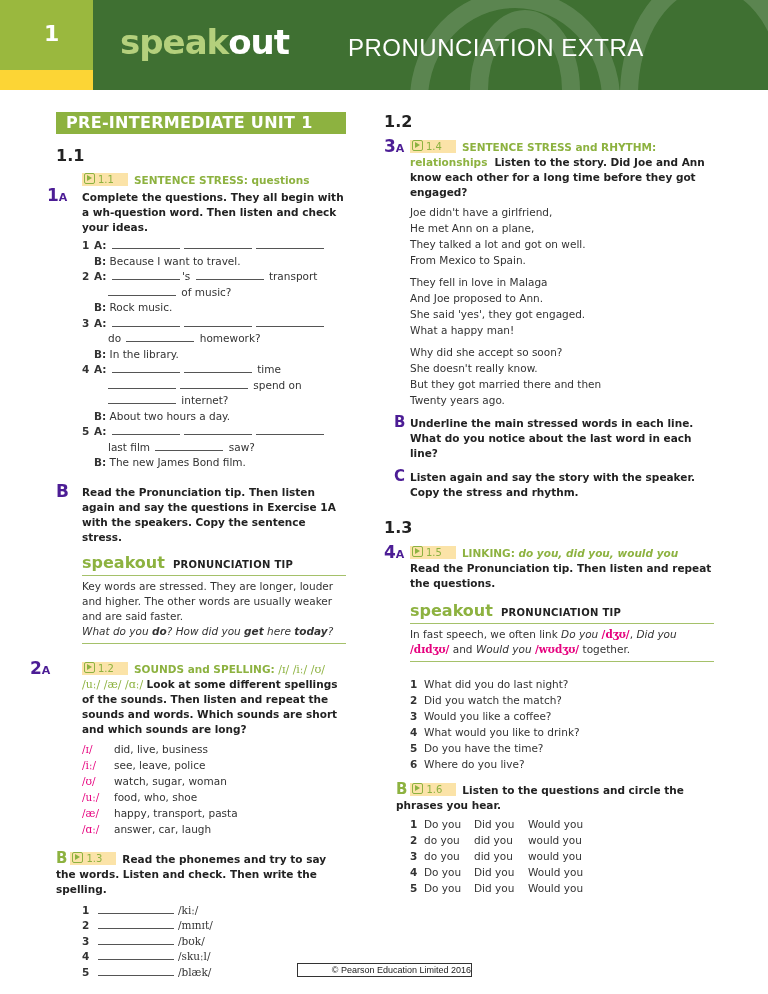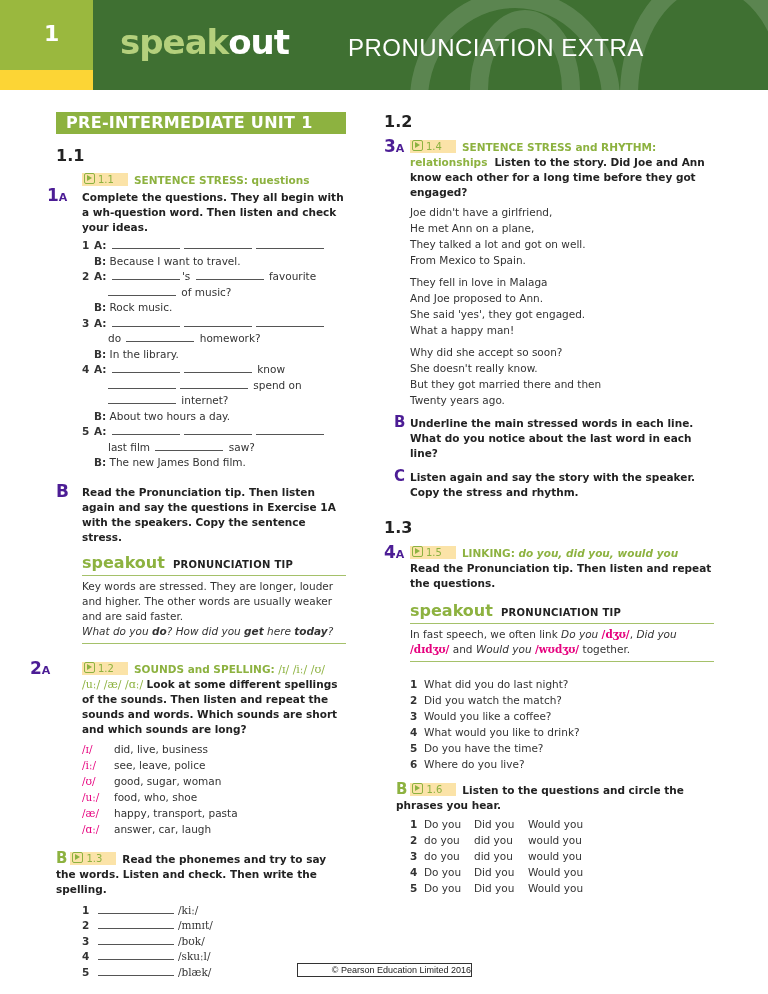--- a/index.html
+++ b/index.html
@@ -71,29 +71,29 @@
   <div class="sec-h">1.1</div>
 
   <div class="ex">
     <span class="exnum" style="left:-26px;margin:17px"><span>1</span><small>A</small></span>
     <span class="track"><span class="play"></span><span>1.1</span></span><span class="gh">SENTENCE STRESS: questions</span>
     <div class="bold" style="line-height:15px;margin-top:1px">Complete the questions. They all begin with a wh-question word. Then listen and check your ideas.</div>
     <div class="qa" style="margin-top:3px">
       <div><span class="n">1</span><b>A:</b> <span class="blank"></span><span class="blank"></span><span class="blank"></span></div>
       <div style="padding-left:12px"><b>B:</b> <span>Because I want to travel.</span></div>
 
-      <div><span class="n">2</span><b>A:</b> <span class="blank"></span><span>'s</span> <span class="blank"></span> <span>favourite</span></div>
+      <div><span class="n">2</span><b>A:</b> <span class="blank"></span><span>'s</span> <span class="blank"></span> <span>transport</span></div>
       <div class="ind"><span class="blank" style="margin-left:0"></span> <span>of music?</span></div>
       <div style="padding-left:12px"><b>B:</b> <span>Rock music.</span></div>
 
       <div><span class="n">3</span><b>A:</b> <span class="blank"></span><span class="blank"></span><span class="blank"></span></div>
       <div class="ind"><span>do</span> <span class="blank"></span> <span>homework?</span></div>
       <div style="padding-left:12px"><b>B:</b> <span>In the library.</span></div>
 
-      <div><span class="n">4</span><b>A:</b> <span class="blank"></span><span class="blank"></span> <span>know</span></div>
+      <div><span class="n">4</span><b>A:</b> <span class="blank"></span><span class="blank"></span> <span>time</span></div>
       <div class="ind"><span class="blank" style="margin-left:0"></span><span class="blank"></span> <span>spend on</span></div>
       <div class="ind"><span class="blank" style="margin-left:0"></span> <span>internet?</span></div>
       <div style="padding-left:12px"><b>B:</b> <span>About two hours a day.</span></div>
 
       <div><span class="n">5</span><b>A:</b> <span class="blank"></span><span class="blank"></span><span class="blank"></span></div>
       <div class="ind"><span>last film</span> <span class="blank"></span> <span>saw?</span></div>
       <div style="padding-left:12px"><b>B:</b> <span>The new James Bond film.</span></div>
     </div>
   </div>
 
@@ -113,21 +113,21 @@
   </div>
 
   <div class="ex" style="margin-top:18px">
     <span class="exnum" style="left:-26px;margin:0"><span>2</span><small>A</small></span>
     <div style="line-height:15px">
       <span class="track"><span class="play"></span><span>1.2</span></span><span class="gh">SOUNDS and SPELLING:</span> <span class="ipag">/ɪ/ /iː/ /ʊ/ /uː/ /æ/ /ɑː/</span> <span class="bold">Look at some different spellings of the sounds. Then listen and repeat the sounds and words. Which sounds are short and which sounds are long?</span>
     </div>
     <div class="snd" style="margin-top:4px">
       <div><span class="ipa">/ɪ/</span><span>did, live, business</span></div>
       <div><span class="ipa">/iː/</span><span>see, leave, police</span></div>
-      <div><span class="ipa">/ʊ/</span><span>good, sugar, woman</span></div>
+      <div><span class="ipa">/ʊ/</span><span>watch, sugar, woman</span></div>
       <div><span class="ipa">/uː/</span><span>food, who, shoe</span></div>
       <div><span class="ipa">/æ/</span><span>happy, transport, pasta</span></div>
       <div><span class="ipa">/ɑː/</span><span>answer, car, laugh</span></div>
     </div>
   </div>
 
   <div class="ex" style="margin-top:14px">
     <div style="line-height:15px;margin-left:-26px;padding-left:0">
       <span class="gh" style="font-size:15px;margin-right:3px">B</span><span class="track"><span class="play"></span><span>1.3</span></span><span class="bold">Read the phonemes and try to say the words. Listen and check. Then write the spelling.</span>
     </div>

